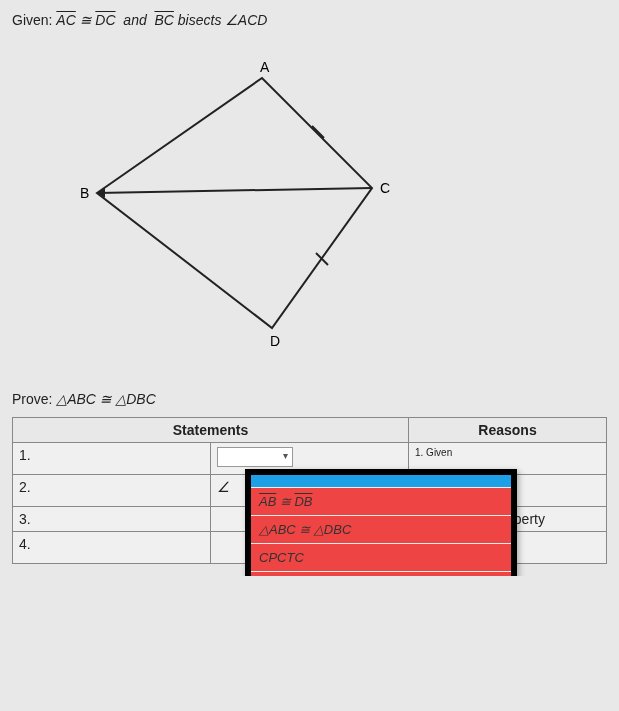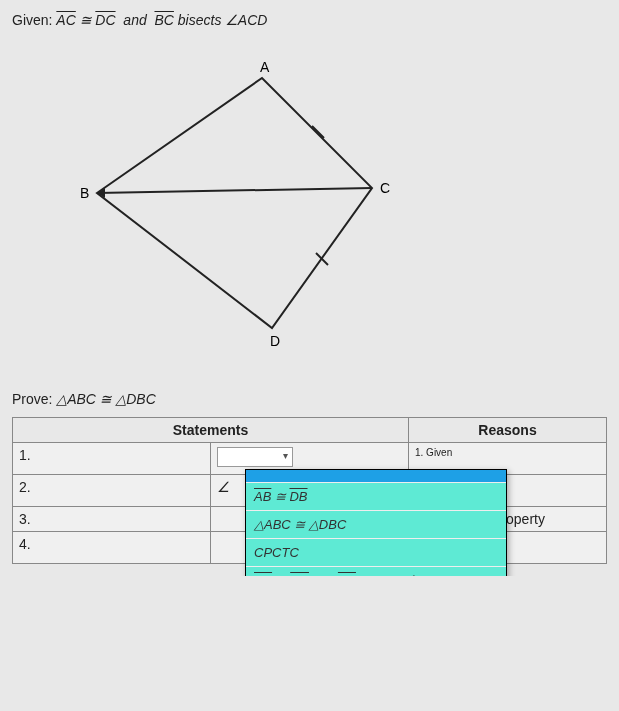--- a/index.html
+++ b/index.html
@@ -66,22 +66,22 @@
     right: 4px;
     top: 2px;
     font-size: 10px;
     color: #555;
   }
   .dropdown-open {
     position: absolute;
     top: 26px;
     left: 34px;
     width: 260px;
-    background: #5eead4;
-    border: 1px solid #000000;
+    background: #ef4444;
+    border: 6px solid #000000;
     box-shadow: 2px 2px 6px rgba(0,0,0,0.3);
     z-index: 10;
   }
   .dropdown-open .opt {
     padding: 6px 8px;
     font-size: 13px;
     color: #333;
     border-bottom: 1px solid #eee;
   }
   .dropdown-open .opt.highlight {

